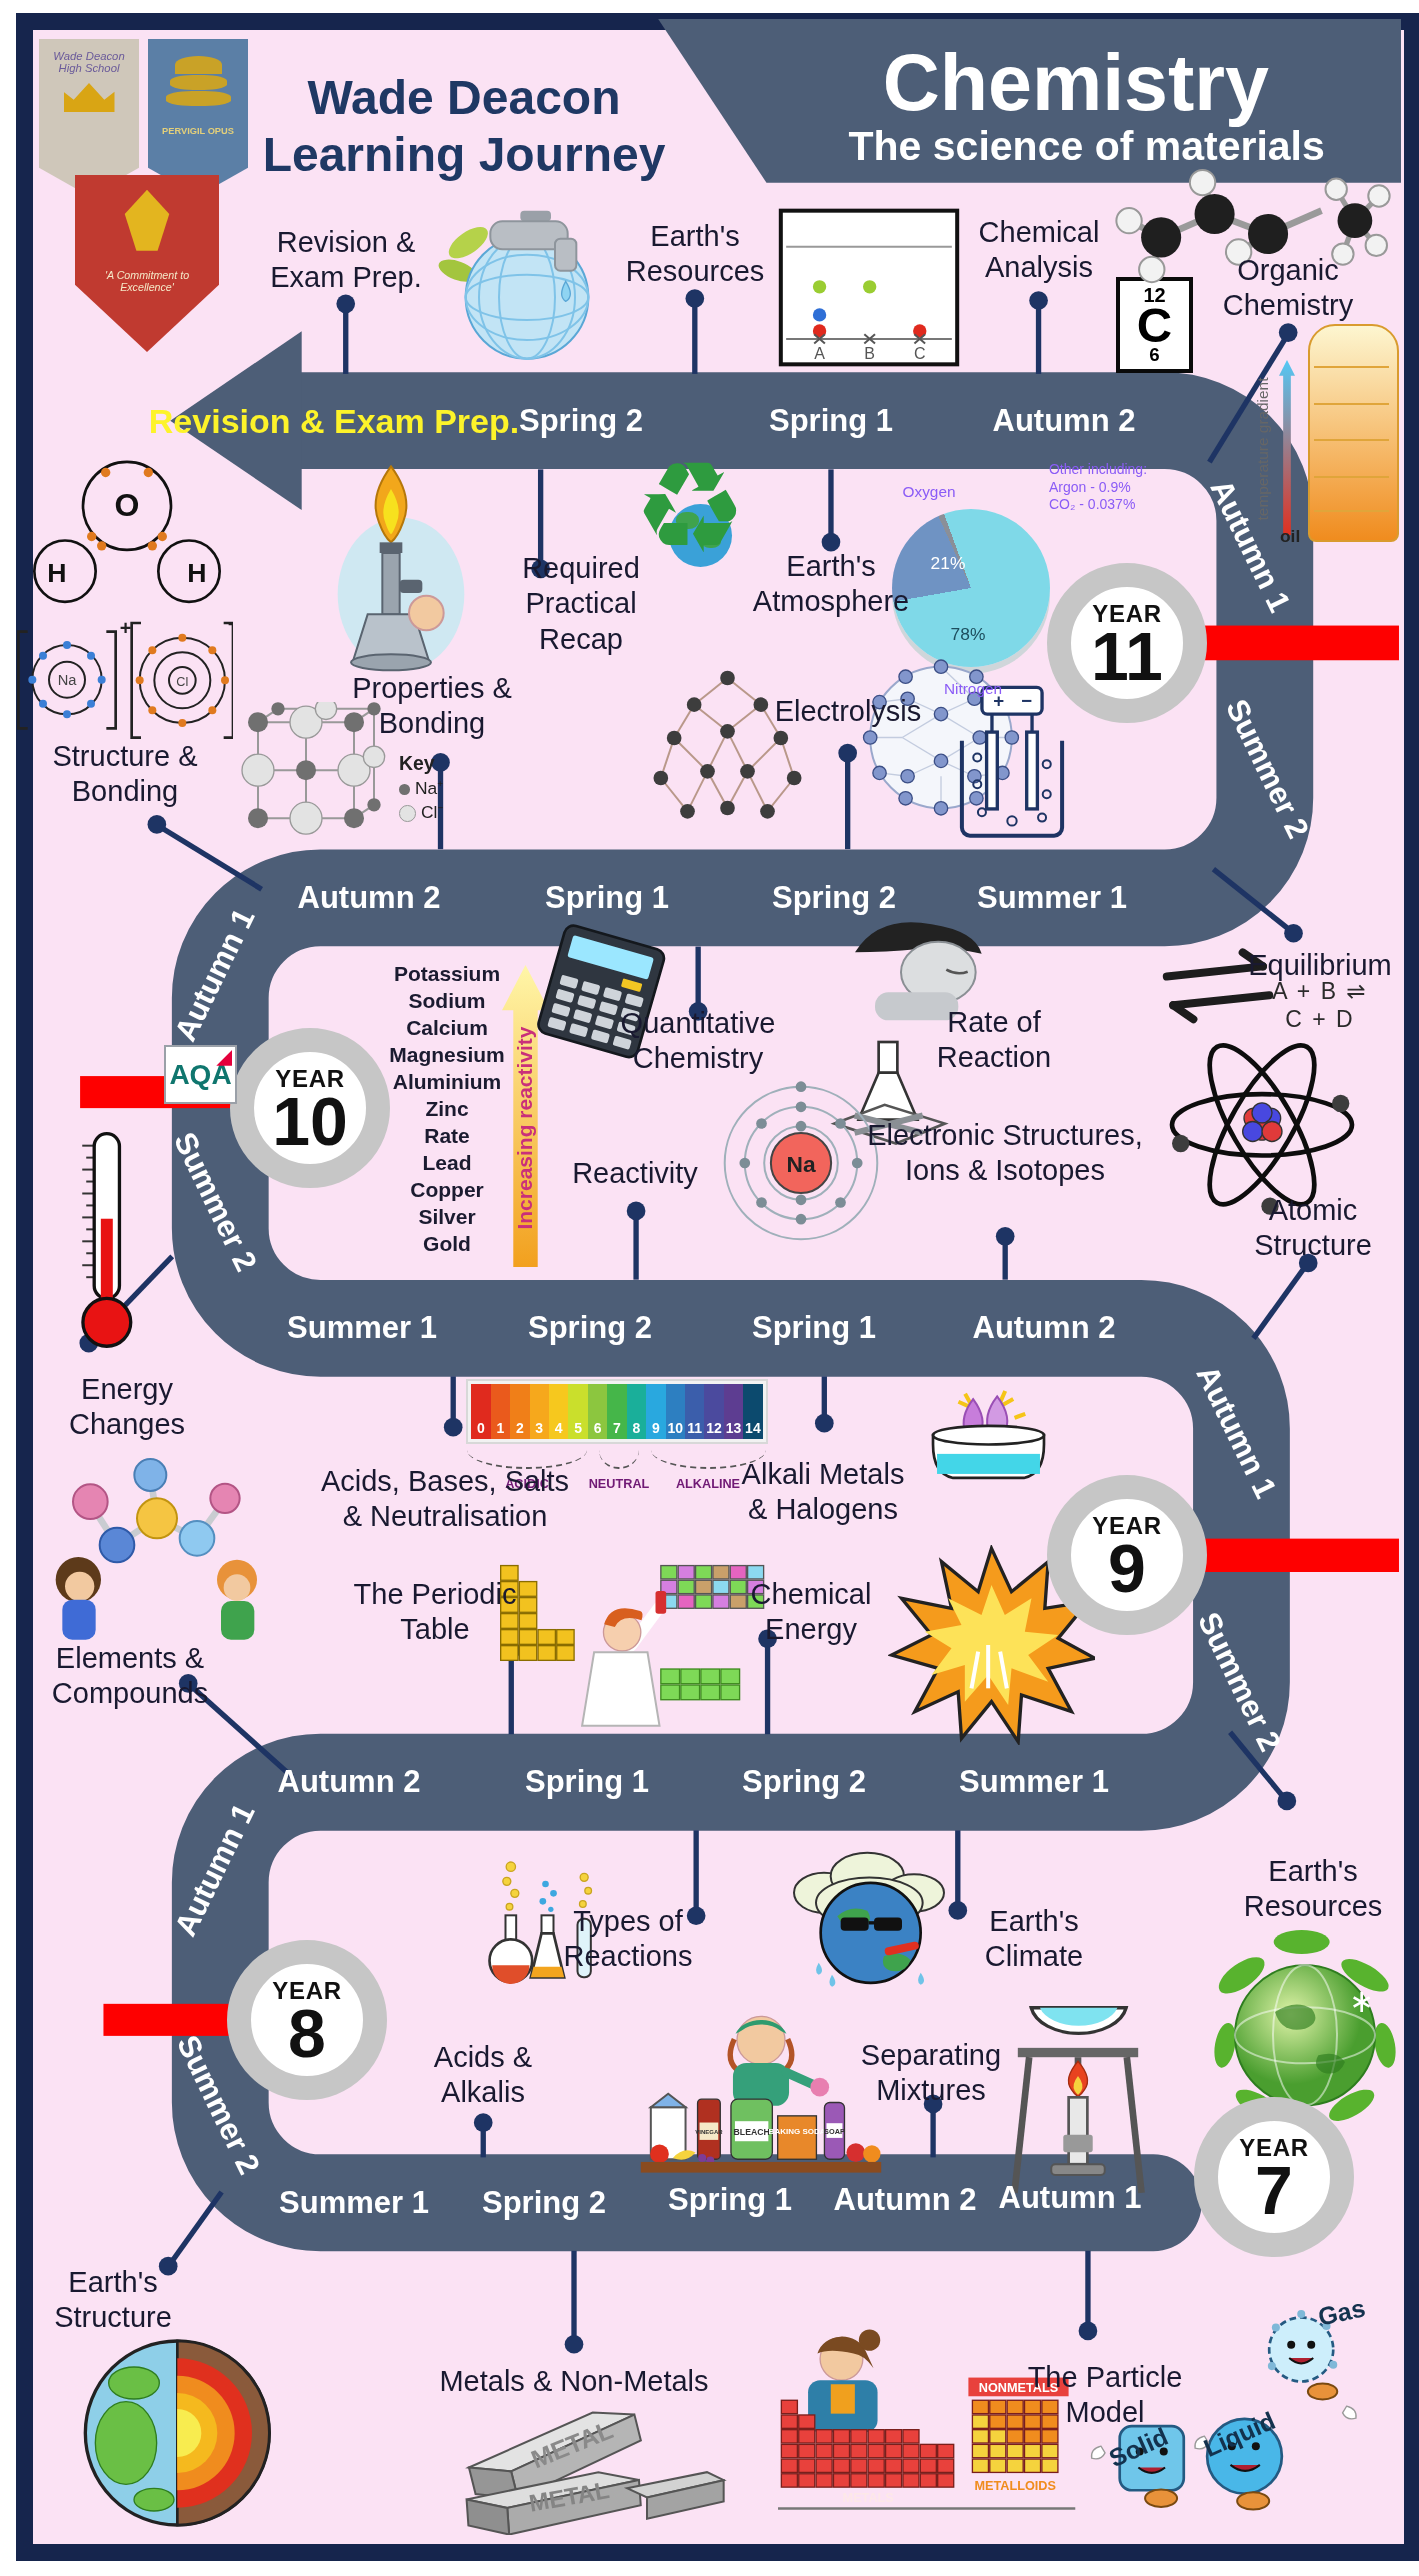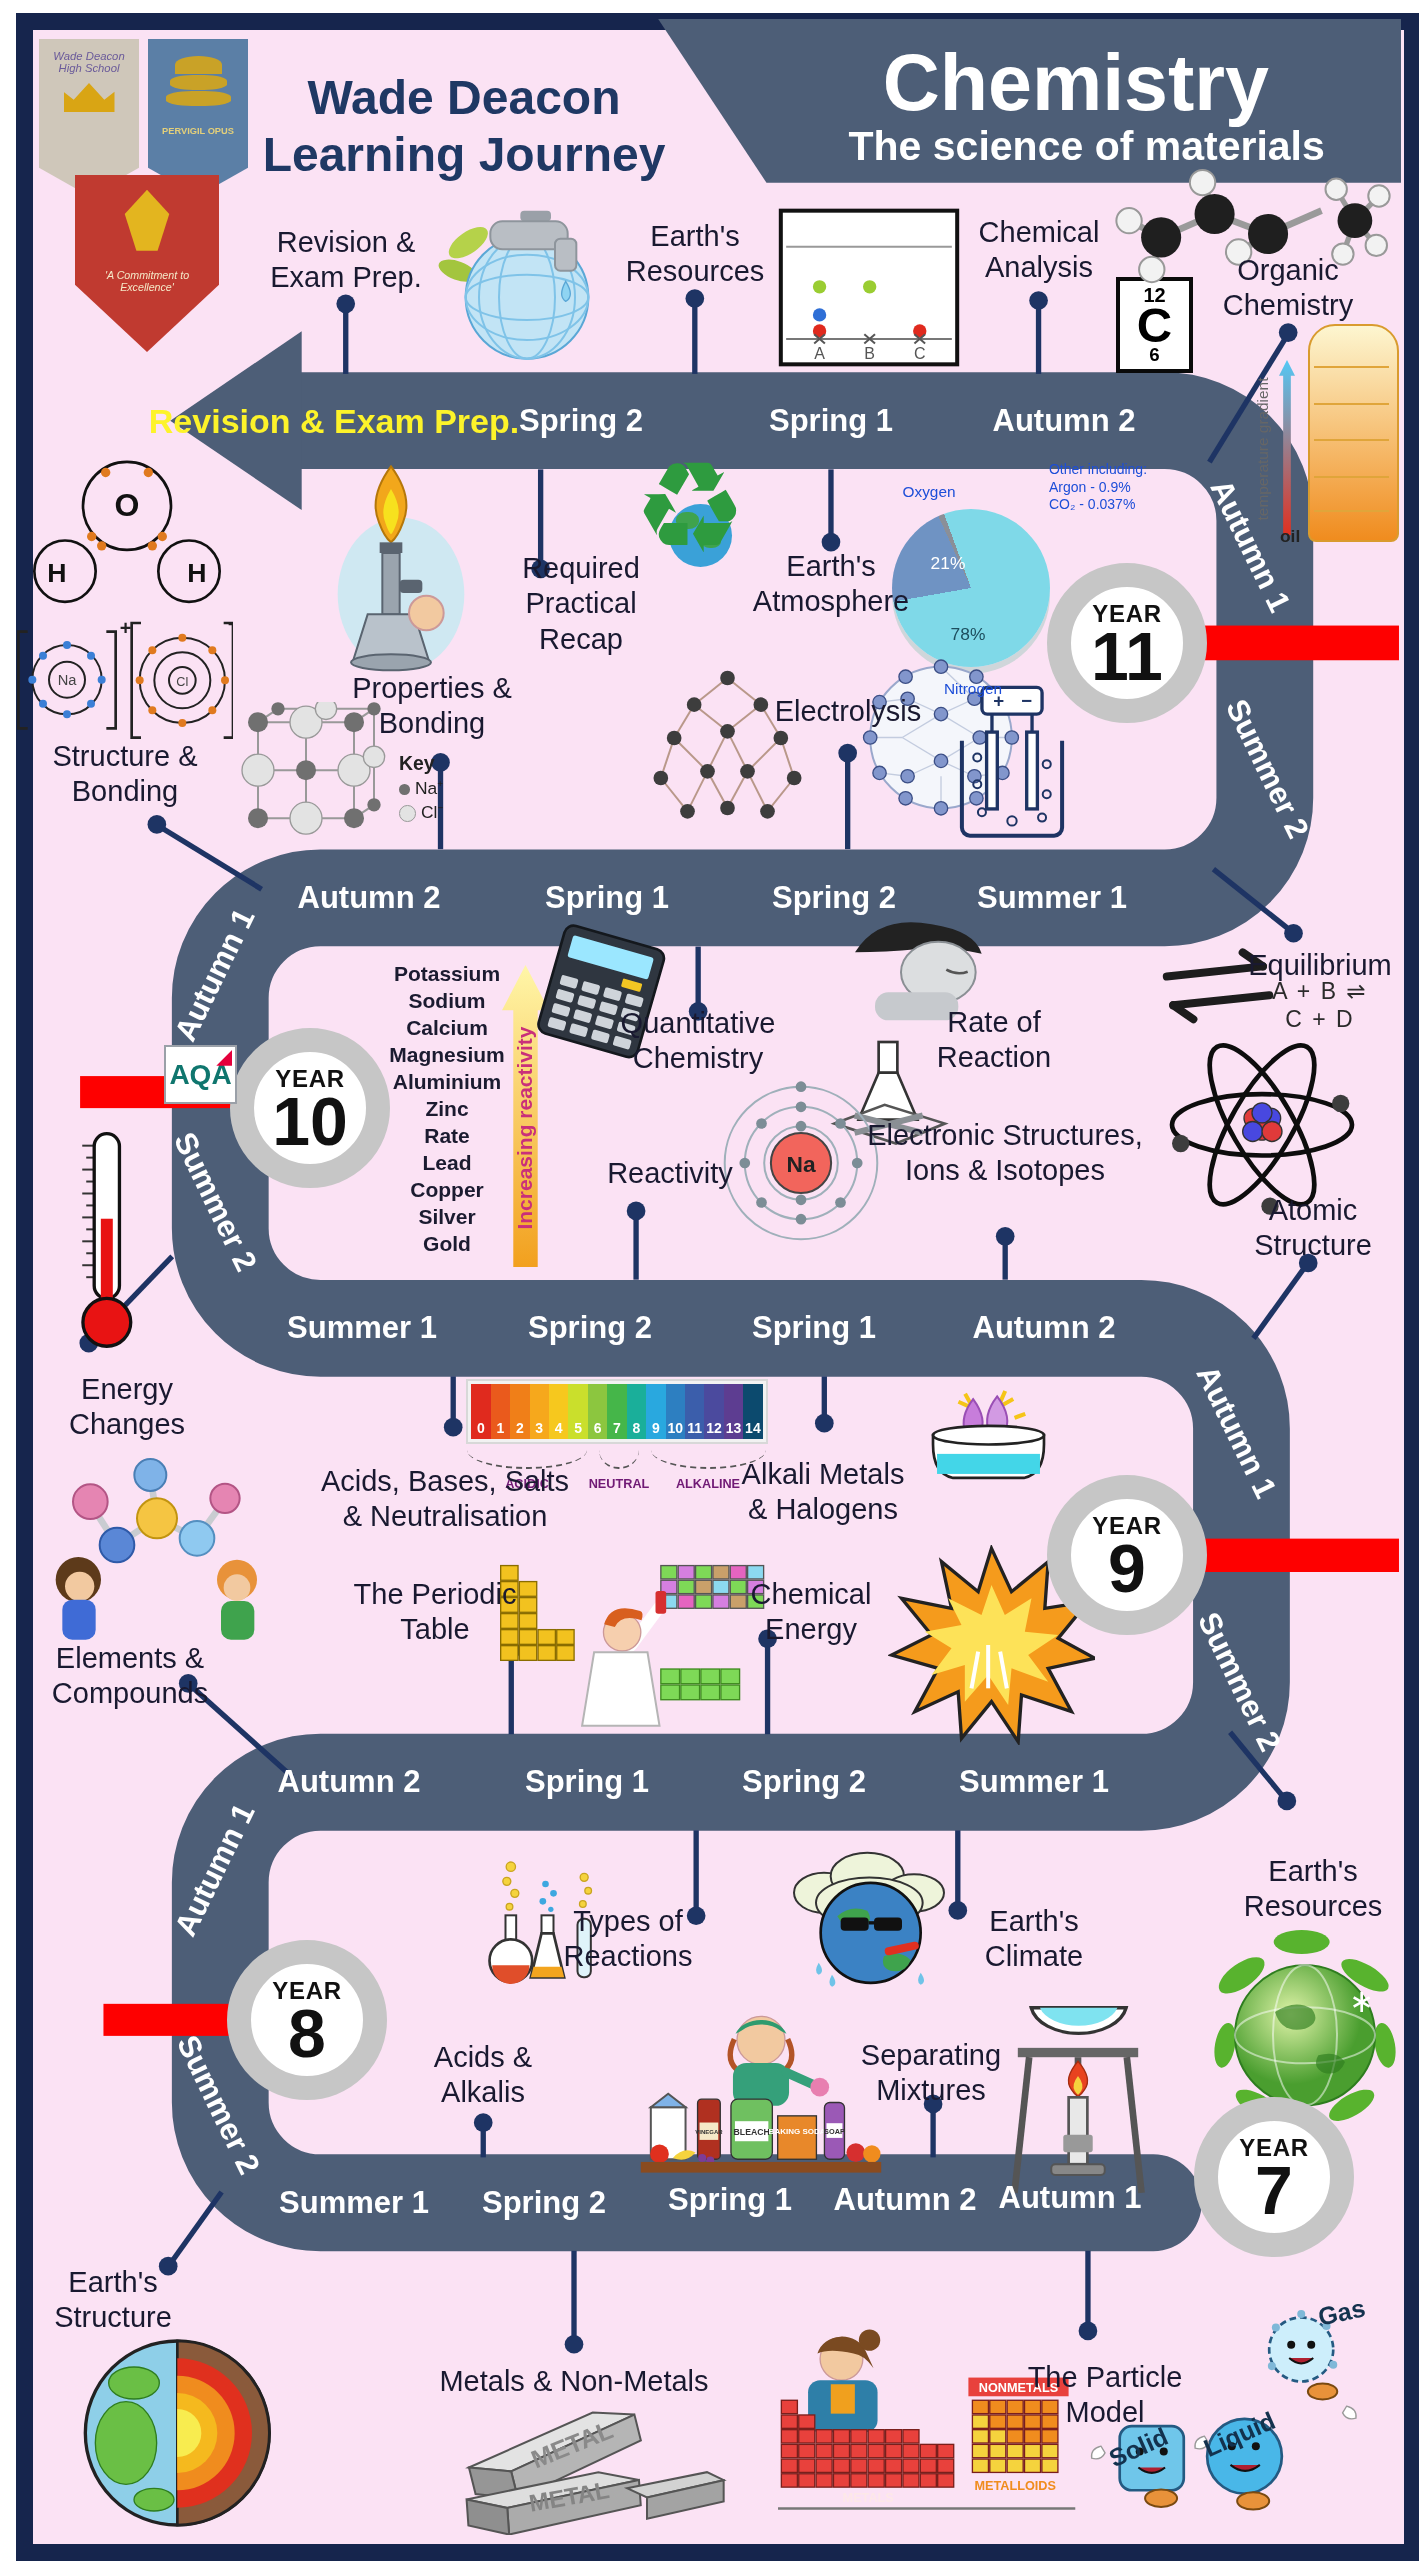--- a/index.html
+++ b/index.html
@@ -35,21 +35,21 @@
   .phwrap{left:466px;top:1379px;width:302px;height:65px;background:#f2f2f2;border:2.7px solid #d8d8d8;box-sizing:border-box;padding:3.3px;display:flex;z-index:4;}
   .phcell{flex:1;position:relative;}
   .phcell span{position:absolute;bottom:2.7px;left:50%;transform:translateX(-50%);color:#fff;font-weight:bold;font-size:14px;}
   .arc{border-bottom:2px dashed #555;border-radius:0 0 50% 50% / 0 0 100% 100%;height:17.4px;z-index:4;}
   .region{position:absolute;transform:translateX(-50%);font-weight:bold;font-size:12.7px;color:#701a75;z-index:4;}
   .reactivity-list{left:372px;top:960px;width:150px;z-index:4;text-align:center;}
   .reactivity-list div{font-weight:bold;font-size:21px;color:#1b1b30;line-height:27px;}
   .r-arrow{left:502px;top:965px;width:47px;height:302px;background:linear-gradient(#fff6a8,#f2a01e);clip-path:polygon(50% 0,100% 15%,76% 15%,76% 100%,24% 100%,24% 15%,0 15%);z-index:3;}
   .r-arrow-label{left:525px;top:1128px;transform:translate(-50%,-50%) rotate(-90deg);font-weight:bold;font-size:21px;color:#c92f7a;white-space:nowrap;z-index:4;}
   .pie{left:892px;top:509px;width:158px;height:158px;border-radius:50%;background:conic-gradient(from -100deg,#6f93c3 0 75.6deg,#8a8f98 75.6deg 80deg,#7fd9e8 80deg 360deg);box-shadow:0 6.7px 0 #cfd6da;z-index:3;}
-  .pielab{position:absolute;transform:translate(-50%,-50%);font-size:15.4px;color:#1d4ed8;z-index:4;text-align:left;line-height:1.25;}
+  .pielab{position:absolute;transform:translate(-50%,-50%);font-size:15.4px;color:#8b5cf6;z-index:4;text-align:left;line-height:1.25;}
   .ctile{left:1116px;top:277px;width:69px;height:88px;border:4.7px solid #0a0a0a;background:#fff;display:flex;flex-direction:column;align-items:center;justify-content:center;z-index:3;}
   .ctile .m{font-weight:bold;font-size:20px;line-height:1;}
   .ctile .s{font-weight:bold;font-size:49px;line-height:.85;}
   .ctile .n{font-weight:bold;font-size:18.7px;line-height:1;}
   .column{left:1308px;top:324px;width:87px;height:214px;background:linear-gradient(#fdf6d0,#f08c1e);border:2px solid #d99b2e;border-radius:27px 27px 8px 8px;z-index:3;}
   .tray{position:absolute;left:4px;width:75px;height:2px;background:#e0a53a;}
   .tgrad-arrow{left:1279px;top:360px;width:16px;height:175px;background:linear-gradient(#54c8f5,#e03020);clip-path:polygon(50% 0,100% 9%,74% 9%,74% 100%,26% 100%,26% 9%,0 9%);z-index:3;}
   .tgrad-label{left:1263px;top:449px;transform:translate(-50%,-50%) rotate(-90deg);font-size:15.4px;color:#666;white-space:nowrap;z-index:3;}
   .oil{left:1280px;top:526px;font-weight:bold;font-size:17.4px;color:#222;z-index:4;}
   .keybox{left:399px;top:752px;width:107px;z-index:4;font-size:17.4px;color:#222;}
@@ -287,21 +287,21 @@
 <div class="topic" style="left:698px;top:1041px;">Quantitative
 Chemistry</div>
 <div class="topic" style="left:994px;top:1040px;">Rate of
 Reaction</div>
 <div class="topic" style="left:1320px;top:966px;">Equilibrium</div>
 <div class="topic eq" style="left:1320px;top:1005px;">A + B ⇌ C + D</div>
 <div class="topic" style="left:1005px;top:1153px;">Electronic Structures,
 Ions &amp; Isotopes</div>
 <div class="topic" style="left:1313px;top:1228px;">Atomic
 Structure</div>
-<div class="topic" style="left:670px;top:1174px;text-align:center;">Reactivity</div>
+<div class="topic" style="left:635px;top:1174px;text-align:center;">Reactivity</div>
 <div class="topic" style="left:127px;top:1407px;">Energy
 Changes</div>
 <div class="topic" style="left:445px;top:1499px;">Acids, Bases, Salts
 &amp; Neutralisation</div>
 <div class="topic" style="left:823px;top:1492px;">Alkali Metals
 &amp; Halogens</div>
 <div class="topic" style="left:130px;top:1676px;">Elements &amp;
 Compounds</div>
 <div class="topic" style="left:435px;top:1612px;">The Periodic
 Table</div>

